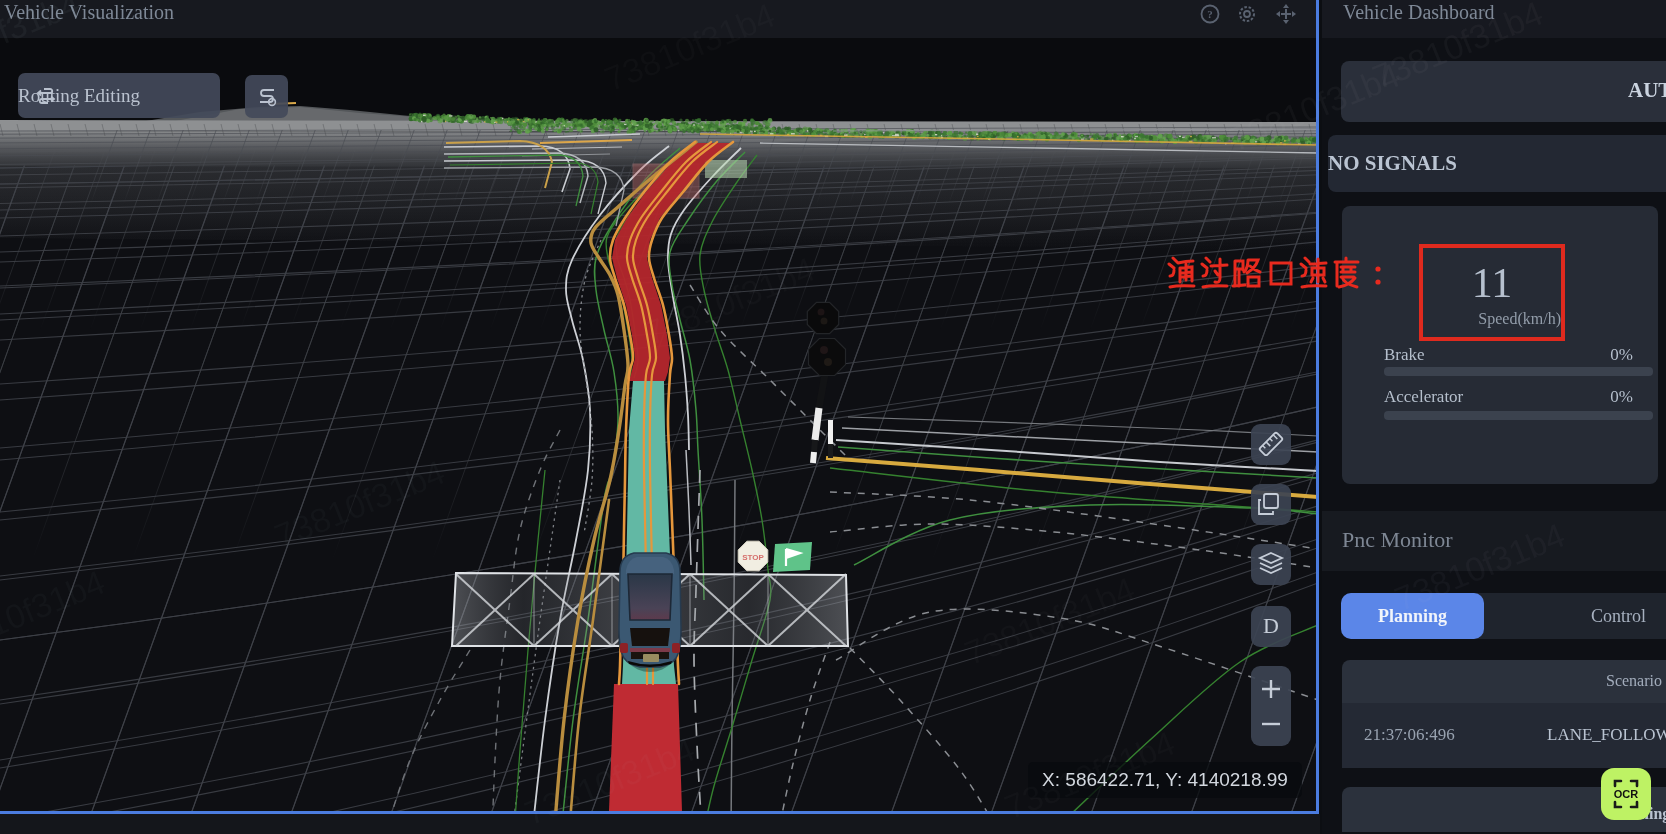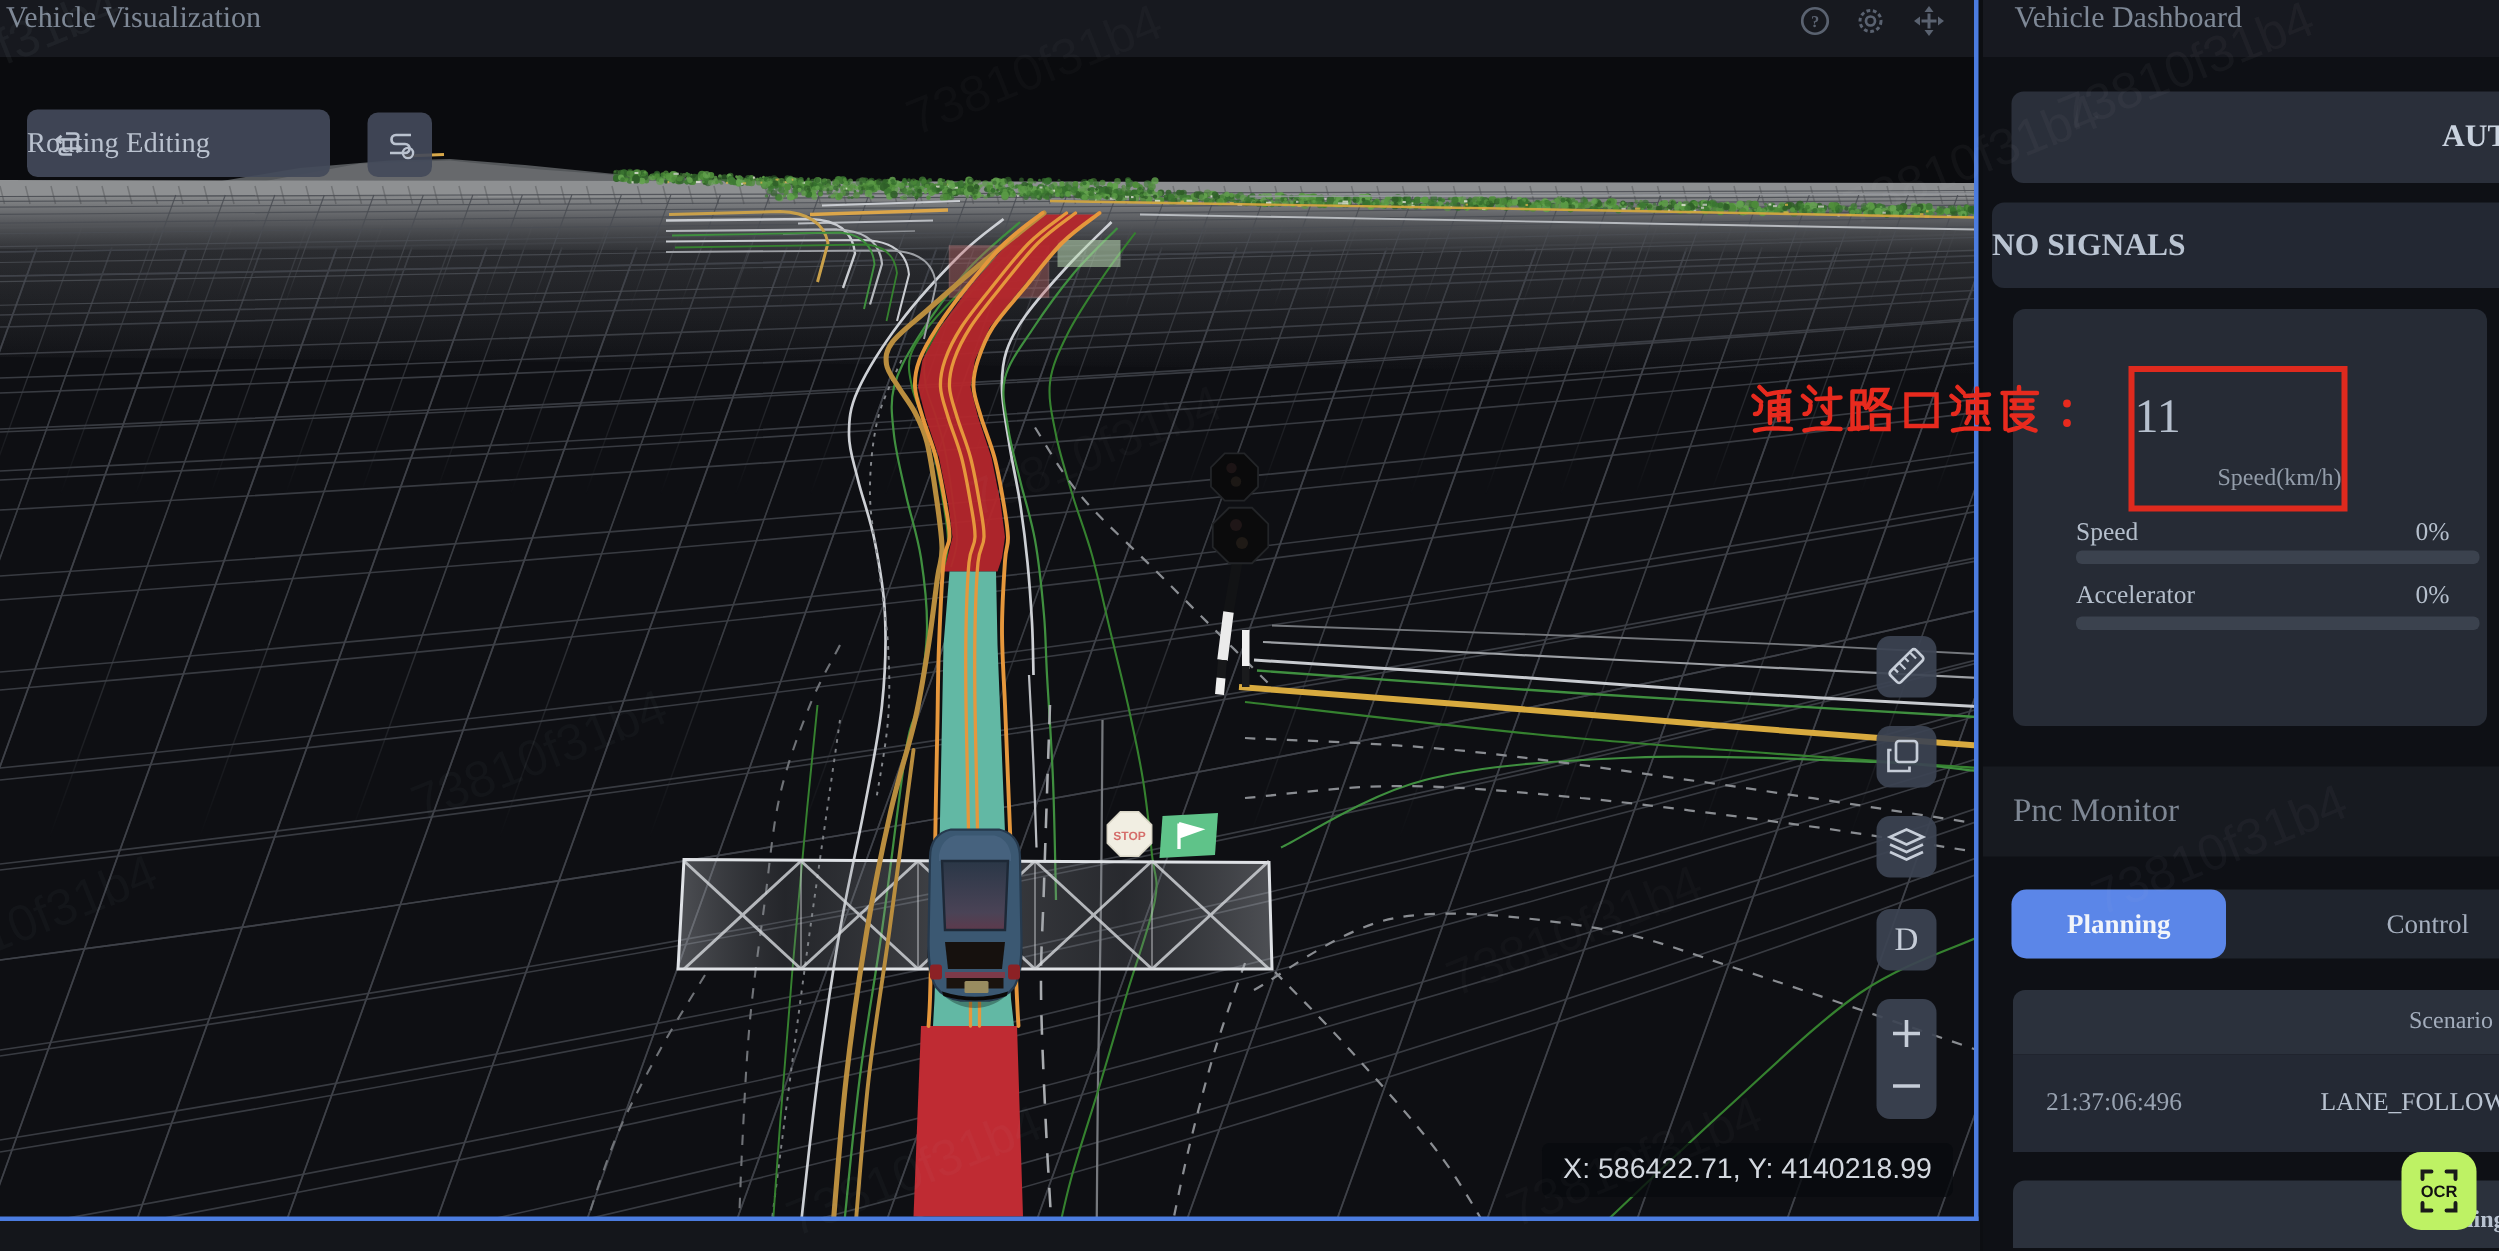--- a/index.html
+++ b/index.html
@@ -2522,24 +2522,24 @@
         <div class="t serif">Vehicle Dashboard</div>
       </div>
     <div class="card" style="left:19px;top:61px;width:400px;height:61px;background:#2a2f3a">
       <div class="serif" style="position:absolute;left:287px;top:17px;font-size:21px;font-weight:bold;color:#cad3df">AUTO</div>
     </div>
     <div class="card" style="left:6px;top:135px;width:361px;height:57px;background:#232833;">
       <div class="serif" style="font-size:21px;font-weight:bold;color:#bac4d2;line-height:57px">NO SIGNALS</div>
     </div>
     <div class="card" style="left:20px;top:206px;width:316px;height:278px;background:#262b35">
       <div style="position:absolute;left:77px;top:38px;width:146px;height:97px;border:4px solid #df2a1e">
-        <div class="serif" style="position:absolute;left:0;width:100%;top:11px;font-size:32px;color:#b6c0ce;">11</div>
+        <div class="serif" style="position:absolute;left:0;width:100%;top:11px;font-size:42px;color:#b6c0ce;text-align:center">11</div>
         <div class="serif" style="position:absolute;left:0;width:100%;top:62px;font-size:16px;color:#939daa;text-align:right">Speed(km/h)</div>
       </div>
-      <div class="serif" style="position:absolute;left:42px;top:139px;font-size:17px;color:#b5bfcc">Speed</div>
+      <div class="serif" style="position:absolute;left:42px;top:139px;font-size:17px;color:#b5bfcc">Brake</div>
       <div class="serif" style="position:absolute;right:25px;top:139px;font-size:17px;color:#b5bfcc">0%</div>
       <div style="position:absolute;left:42px;top:161px;width:269px;height:9px;background:#3b424e;border-radius:4px"></div>
       <div class="serif" style="position:absolute;left:42px;top:181px;font-size:17px;color:#b5bfcc">Accelerator</div>
       <div class="serif" style="position:absolute;right:25px;top:181px;font-size:17px;color:#b5bfcc">0%</div>
       <div style="position:absolute;left:42px;top:205px;width:269px;height:9px;background:#3b424e;border-radius:4px"></div>
     </div>
     <div id="pnc">
         <div class="t serif">Pnc Monitor</div>
       </div>
     <div style="position:absolute;left:19px;top:593px;width:340px;height:46px;background:#1f242d;border-radius:10px">

